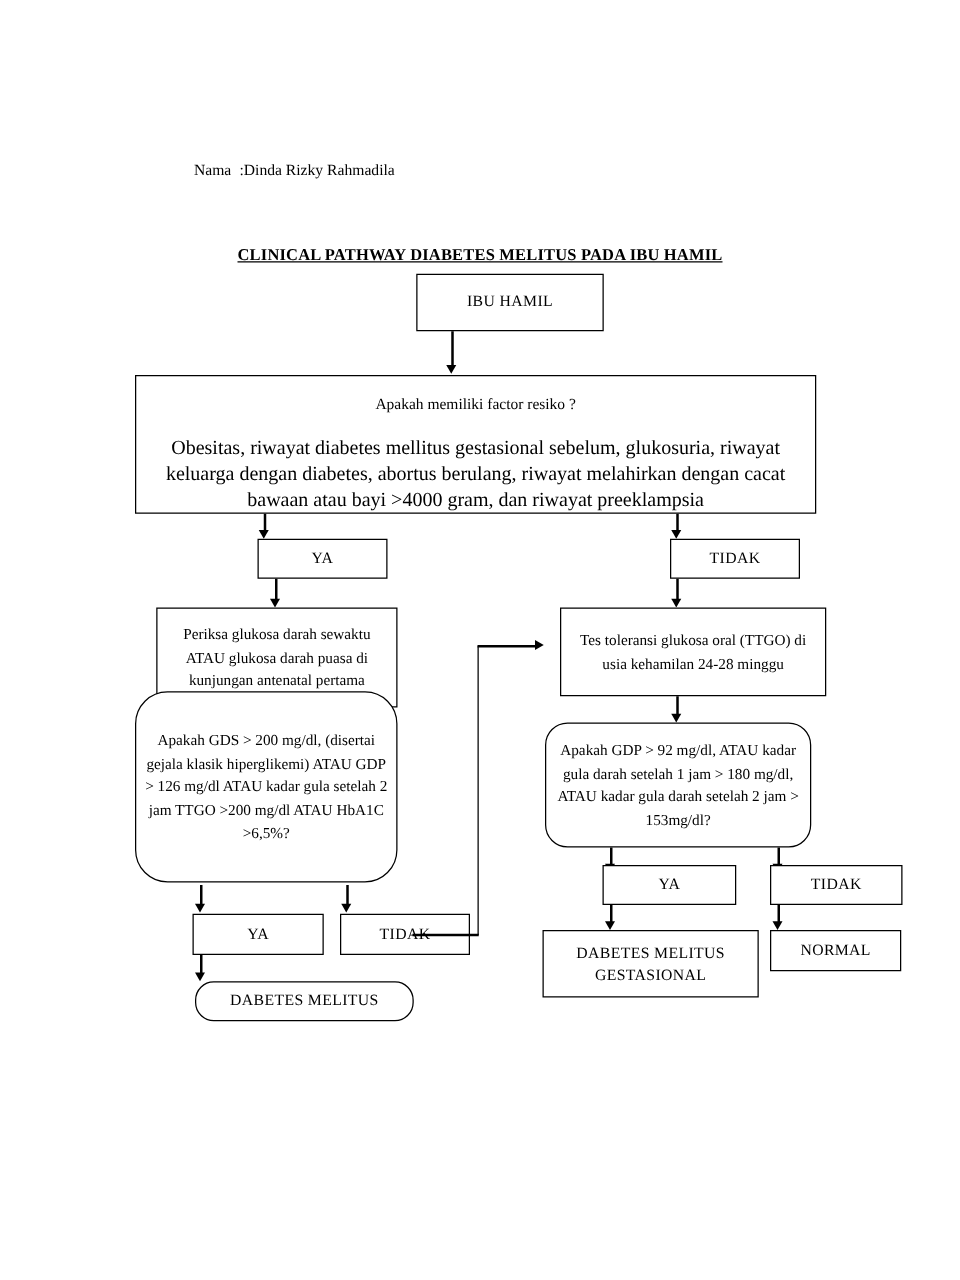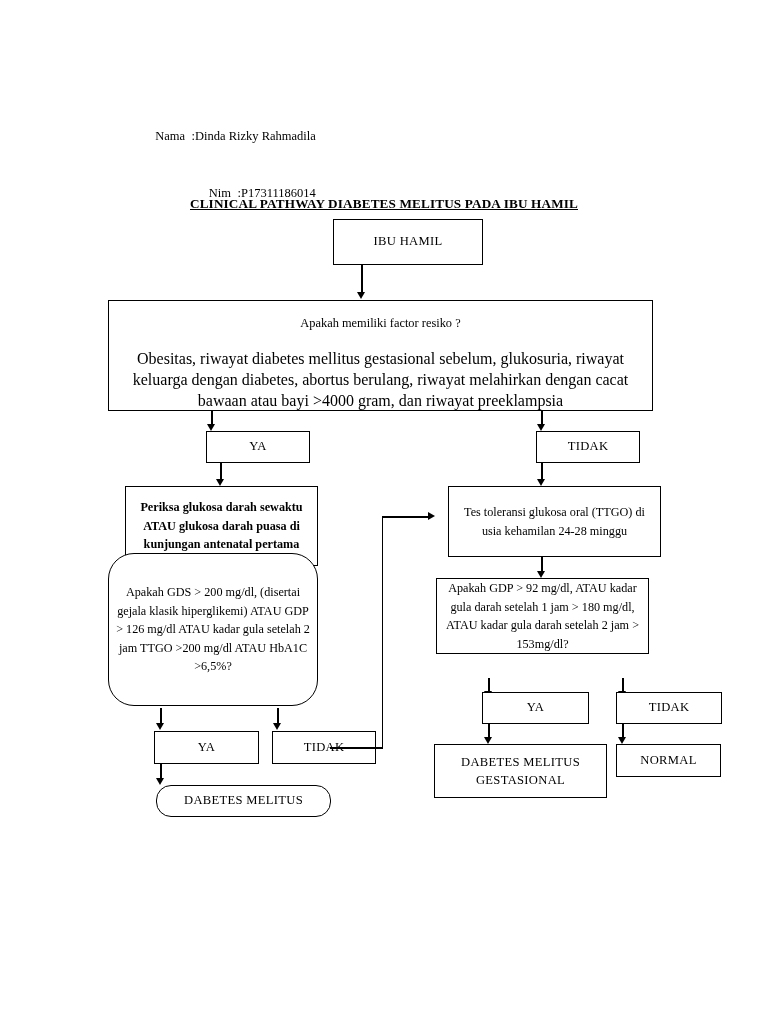--- a/index.html
+++ b/index.html
@@ -99,21 +99,20 @@
     border-left: 7px solid #000000;
   }
 </style>
 </head>
 <body>
 
 <div id="page">
 
   <div class="student-info">
     <span class="row"><span class="si-label">Nama</span><span class="si-colon">:</span><span>Dinda Rizky Rahmadila</span></span>
-    <span class="row"><span class="si-label">Nim</span><span class="si-colon">:</span><span>P17311186014</span></span>
   </div>
 
   <div class="diagram-title">CLINICAL PATHWAY DIABETES MELITUS PADA IBU HAMIL</div>
 
   <div class="node caps" style="left:287px; top:219px; width:150px; height:46px;">
     <span class="node-text">IBU HAMIL</span>
   </div>
 
   <div class="vline" style="left:361px; top:265px; height:28px;"></div>
   <div class="arrow-down" style="left:356.5px; top:292px;"></div>
@@ -135,39 +134,39 @@
   <div class="node caps" style="left:490px; top:431px; width:104px; height:32px;">
     <span class="node-text">TIDAK</span>
   </div>
 
   <div class="vline" style="left:220px; top:463px; height:17px;"></div>
   <div class="arrow-down" style="left:215.5px; top:479px;"></div>
 
   <div class="vline" style="left:541px; top:463px; height:17px;"></div>
   <div class="arrow-down" style="left:536.5px; top:479px;"></div>
 
-  <div class="node multiline" style="left:125px; top:486px; width:193px; height:80px;font-weight:bold;">
+  <div class="node multiline" style="left:125px; top:486px; width:193px; height:80px;">
     <span class="node-text">Periksa glukosa darah sewaktu ATAU glukosa darah puasa di kunjungan antenatal pertama</span>
   </div>
 
   <div class="node multiline" style="left:448px; top:486px; width:213px; height:71px;">
     <span class="node-text">Tes toleransi glukosa oral (TTGO) di usia kehamilan 24-28 minggu</span>
   </div>
 
   <div class="vline" style="left:220px; top:566px; height:16px;"></div>
   <div class="arrow-down" style="left:215.5px; top:581px;"></div>
 
   <div class="vline" style="left:541px; top:557px; height:15px;"></div>
   <div class="arrow-down" style="left:536.5px; top:571px;"></div>
 
   <div class="node multiline" style="left:108px; top:553px; width:210px; height:153px;border-radius:26px;">
     <span class="node-text">Apakah GDS &gt; 200 mg/dl, (disertai gejala klasik hiperglikemi) ATAU GDP &gt; 126 mg/dl ATAU kadar gula setelah 2 jam TTGO &gt;200 mg/dl ATAU HbA1C &gt;6,5%?</span>
   </div>
 
-  <div class="node multiline" style="left:436px; top:578px; width:213px; height:76px;">
+  <div class="node multiline" style="left:436px; top:578px; width:213px; height:100px;border-radius:18px;">
     <span class="node-text">Apakah GDP &gt; 92 mg/dl, ATAU kadar gula darah setelah 1 jam &gt; 180 mg/dl, ATAU kadar gula darah setelah 2 jam &gt; 153mg/dl?</span>
   </div>
 
   <div class="vline" style="left:160px; top:708px; height:16px;"></div>
   <div class="arrow-down" style="left:155.5px; top:723px;"></div>
 
   <div class="vline" style="left:277px; top:708px; height:16px;"></div>
   <div class="arrow-down" style="left:272.5px; top:723px;"></div>
 
   <div class="vline" style="left:488px; top:678px; height:14px;"></div>

